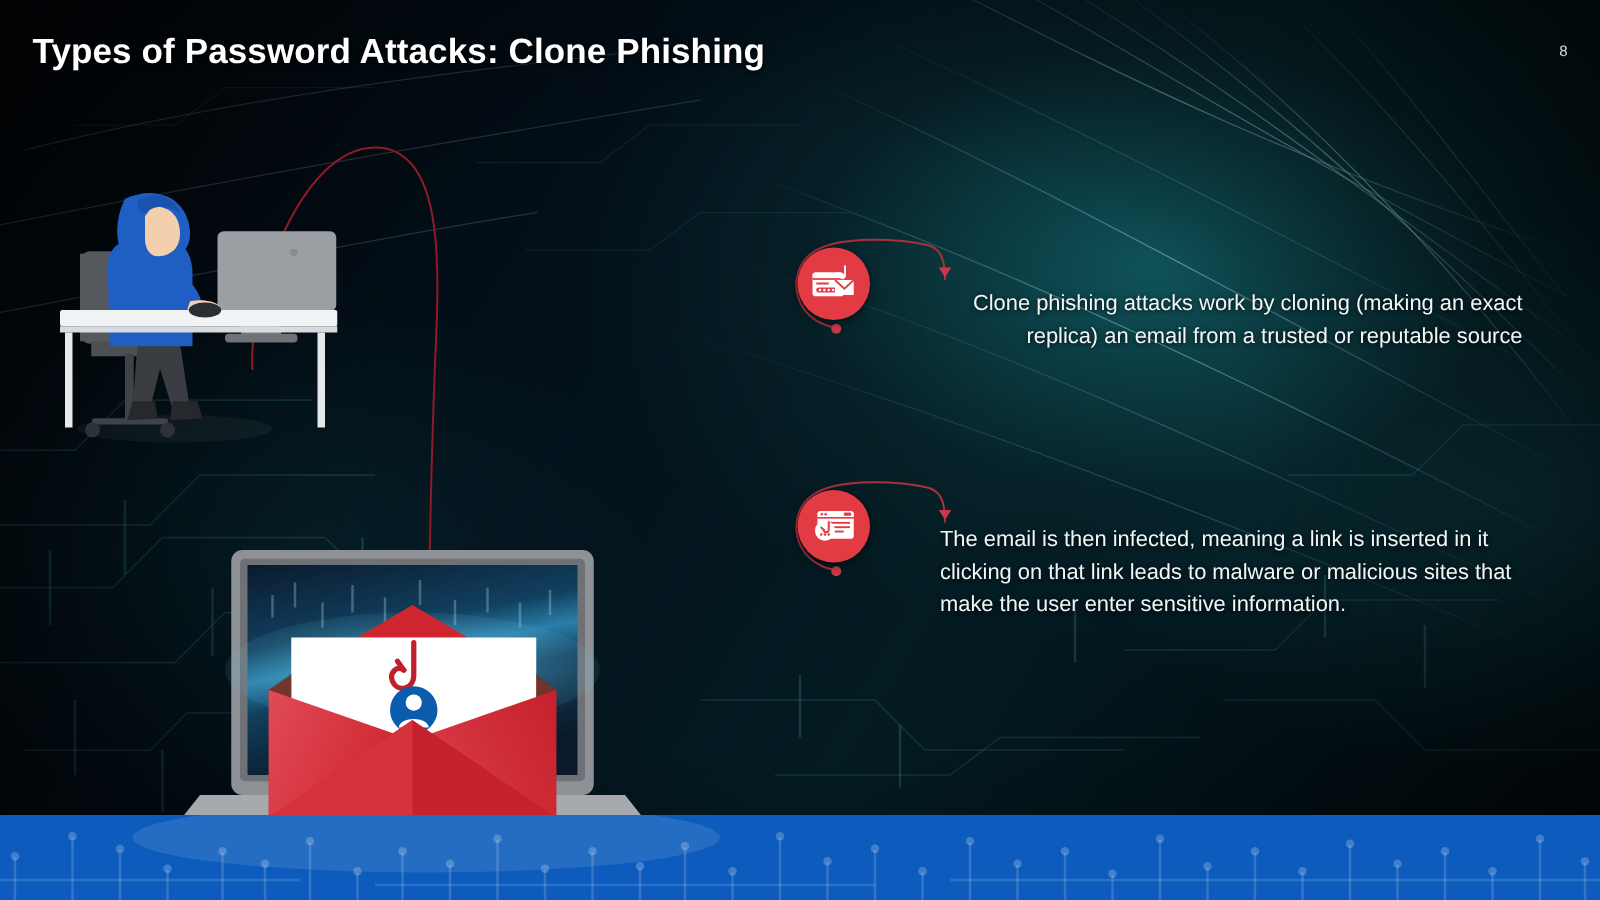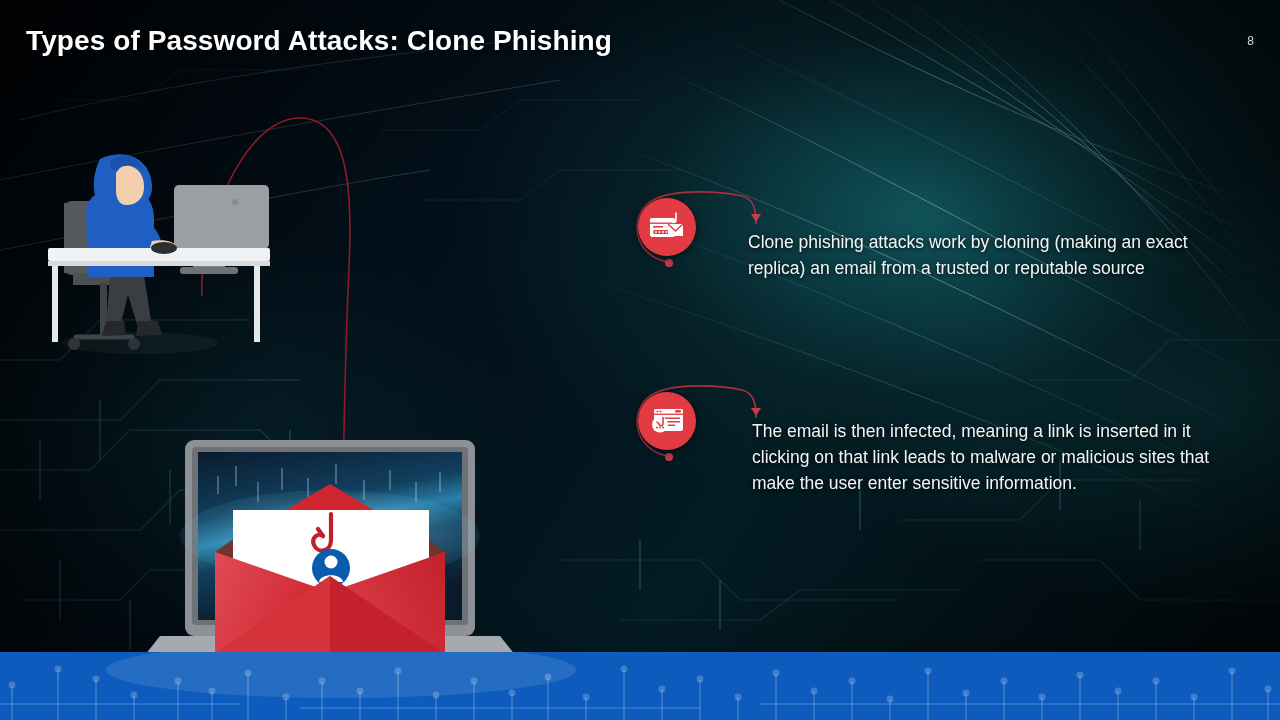--- a/index.html
+++ b/index.html
@@ -39,21 +39,21 @@
   .b2{left:620px;top:384px;}
 
   .icon-circle{position:absolute;left:18px;top:8px;width:58px;height:58px;border-radius:50%;
         background:#e23b43;display:flex;align-items:center;justify-content:center;
         box-shadow:0 2px 8px rgba(0,0,0,.55);}
   .icon-circle svg{display:block;}
   .arc{position:absolute;left:0;top:0;pointer-events:none;}
 
   .btext{position:absolute;color:#f2f6f8;font-size:17.5px;line-height:26px;
          text-shadow:0 1px 4px rgba(0,0,0,.85);}
-  .t1{left:128px;top:39px;width:470px;}
+  .t1{left:128px;top:39px;width:470px;text-align:right;}
   .t2{left:132px;top:34px;width:490px;}
 
   
   .desk-scene{position:absolute;left:40px;top:145px;}
   .laptop-scene{position:absolute;left:140px;top:432px;}
   .line-scene{position:absolute;left:180px;top:100px;}
 </style>
 </head>
 <body>
 

